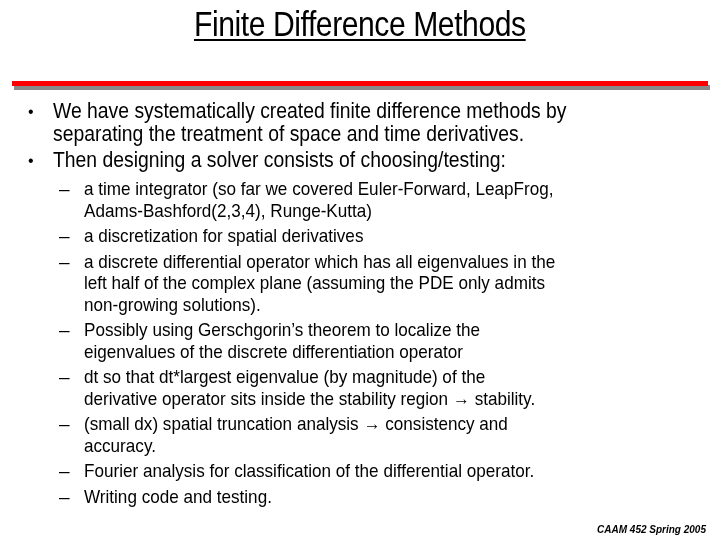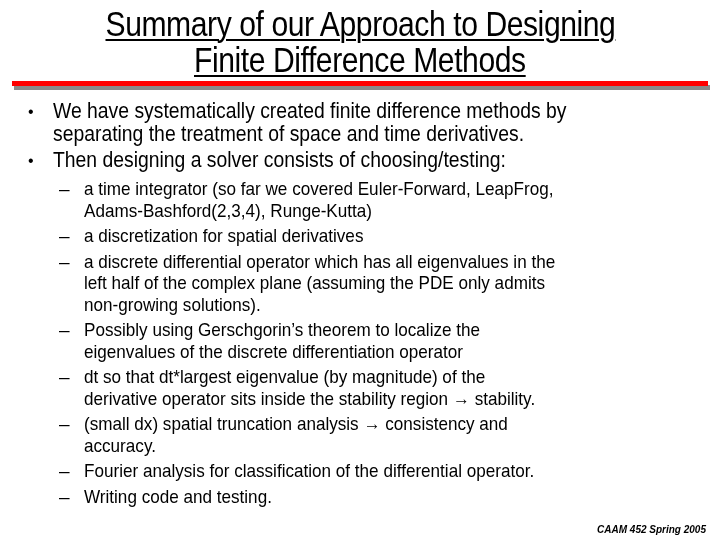--- a/index.html
+++ b/index.html
@@ -15,21 +15,20 @@
   .lvl1 .text, .lvl2 .text { display: block; transform: scaleX(0.9); transform-origin: left top; width: 720px; white-space: pre-line; }
   .lvl1 .bullet { position: absolute; left: -25px; top: 0; font-size: 16px; line-height: 23px; }
   .lvl2 { position: relative; margin-left: 84px; font-size: 19px; line-height: 21.5px; margin-bottom: 4px; }
   .lvl2 .dash { position: absolute; left: -25px; top: 0; }
   .footer { position: absolute; right: 14px; top: 524px; font-size: 10px; font-weight: bold; font-style: italic; }
 </style>
 </head>
 <body>
 
 <div class="title">
-  <div><span class="t">Summary of our Approach to Designing</span></div>
   <div><span class="t">Finite Difference Methods</span></div>
 </div>
 
 <div class="rule-shadow"></div>
 <div class="rule"></div>
 
 <div class="list">
   <div class="lvl1">
     <span class="bullet">•</span>
     <span class="text">We have systematically created finite difference methods by

